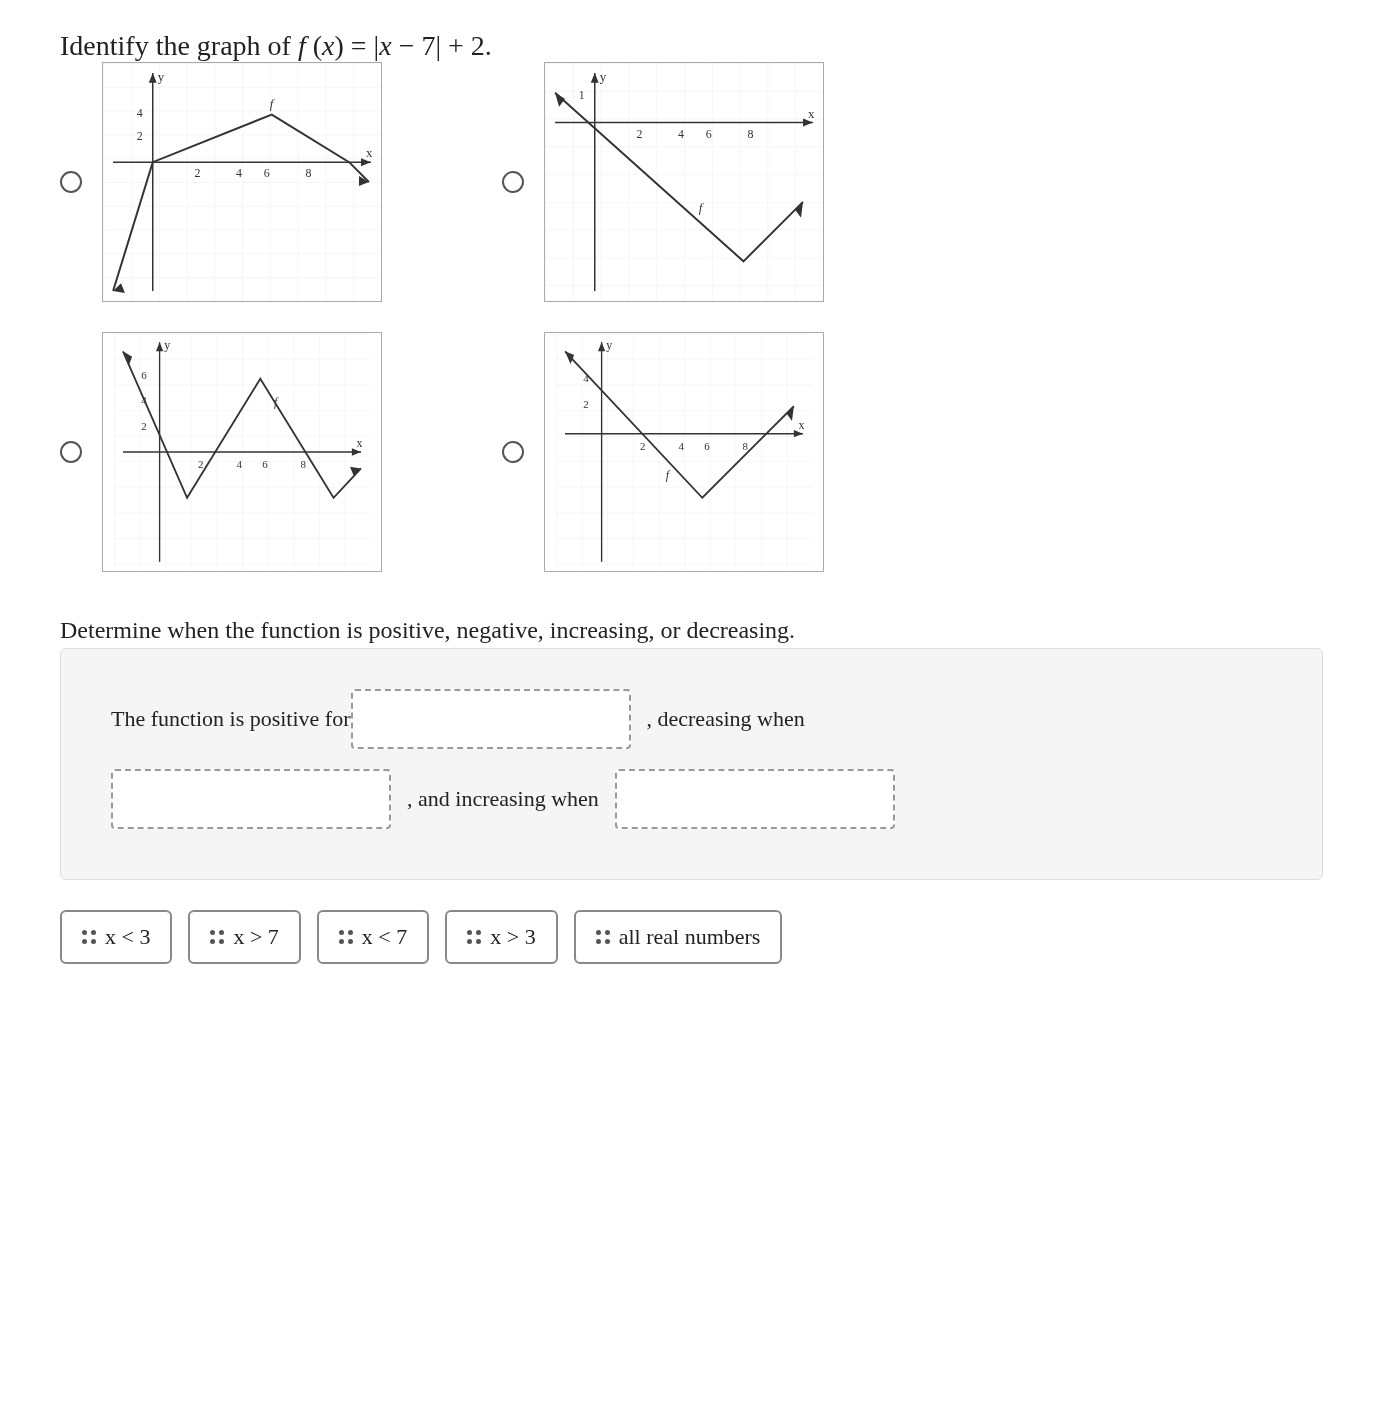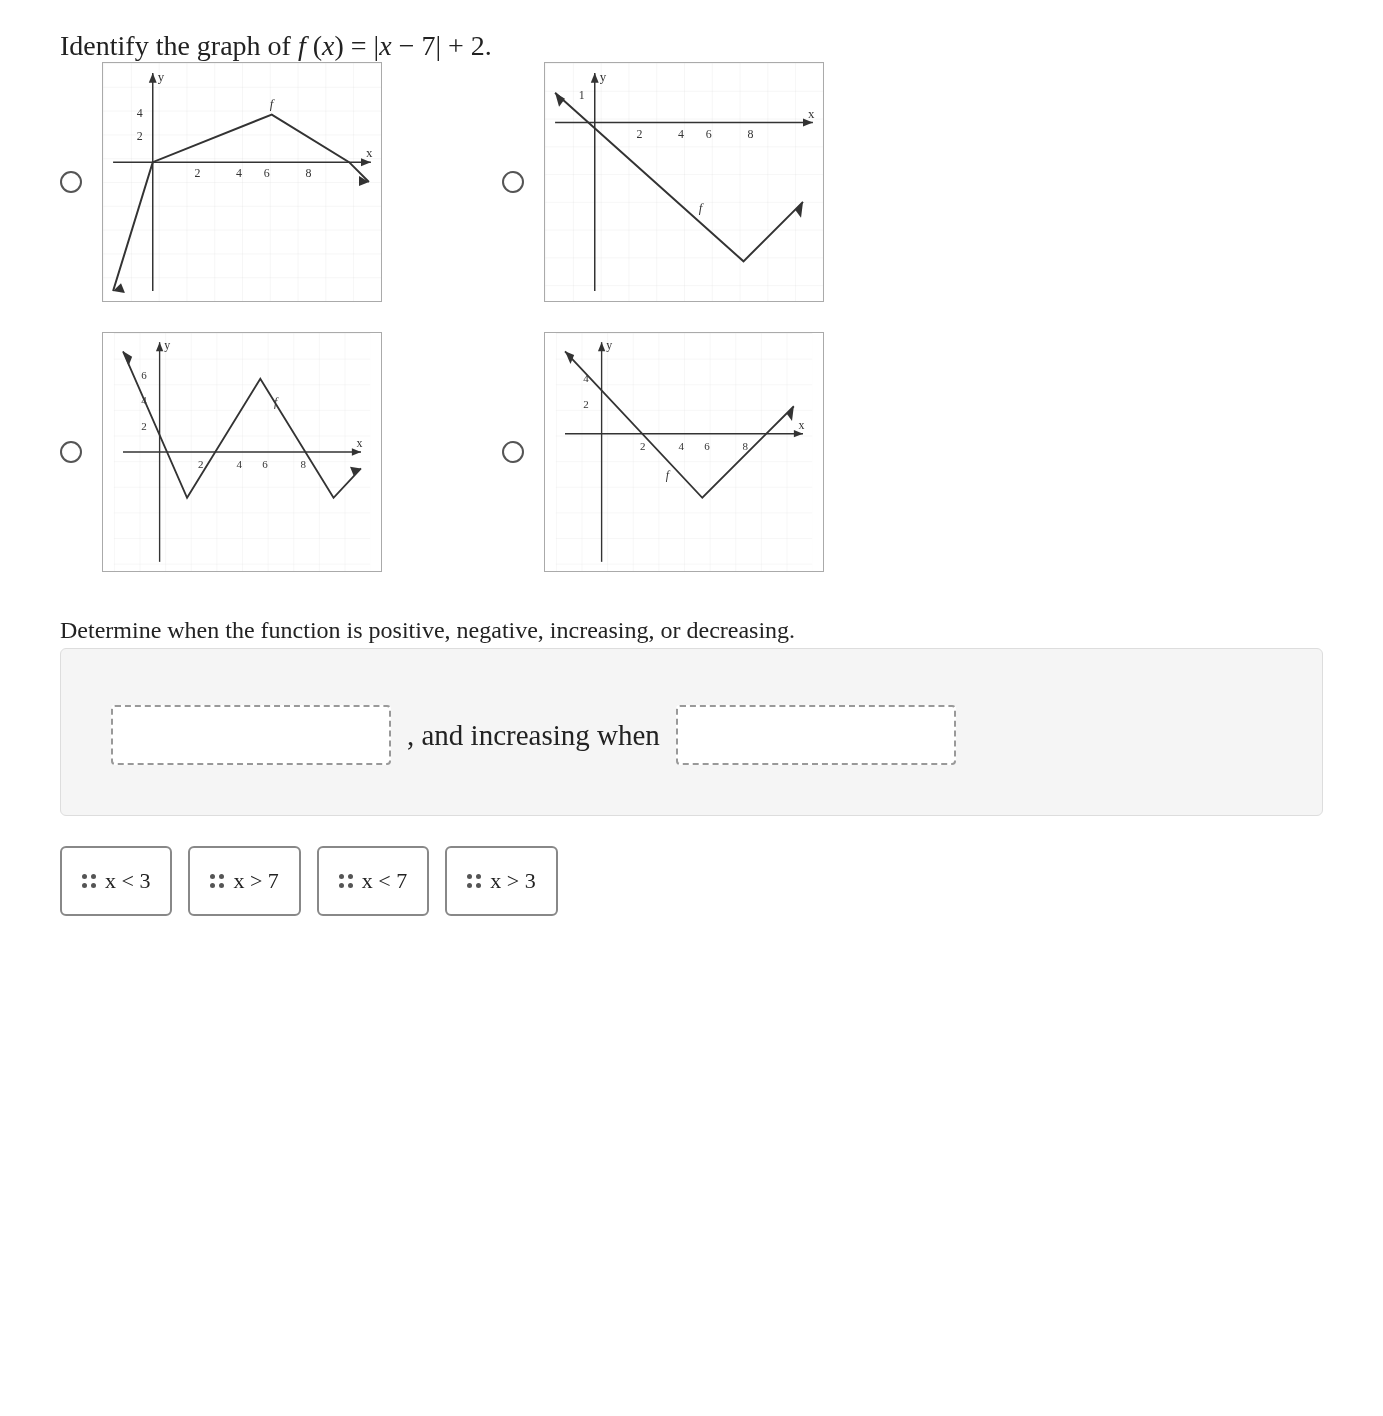--- a/index.html
+++ b/index.html
@@ -73,21 +73,21 @@
       align-items: center;
       gap: 0;
       margin-bottom: 20px;
       font-size: 22px;
     }
 
     .answer-row2 {
       display: flex;
       align-items: center;
       gap: 0;
-      font-size: 29px;
+      font-size: 22px;
     }
 
     .dashed-box {
       border: 2px dashed #999;
       background: white;
       border-radius: 4px;
       min-width: 280px;
       height: 60px;
       display: inline-block;
     }
@@ -104,21 +104,21 @@
       margin-top: 10px;
       flex-wrap: wrap;
     }
 
     .chip {
       display: flex;
       align-items: center;
       gap: 8px;
       border: 2px solid #888;
       border-radius: 6px;
-      padding: 20px 20px;
+      padding: 12px 20px;
       font-size: 22px;
       background: white;
       cursor: grab;
       white-space: nowrap;
     }
 
     .chip-dots {
       display: grid;
       grid-template-columns: repeat(2, 6px);
       grid-template-rows: repeat(2, 6px);
@@ -286,20 +286,25 @@
     </div>
   </div>
 </div>
 
 <div class="determine-text">
   <span>Determine when the function is positive, negative, increasing, or
 decreasing.</span>
 </div>
 
 <div class="answer-section">
+  <div class="answer-row1">
+    <span>The function is positive for</span>
+    <div class="dashed-box"></div>
+    <span class="answer-text">, decreasing when</span>
+  </div>
   <div class="answer-row2" style="margin-top:16px;">
     <div class="dashed-box"></div>
     <span class="answer-text">, and increasing when</span>
     <div class="dashed-box"></div>
   </div>
 </div>
 
 <div class="chips-row">
   <div class="chip">
     <div class="chip-dots">
@@ -330,13 +335,22 @@
   </div>
   <div class="chip">
     <div class="chip-dots">
       <div class="chip-dot"></div>
         <div class="chip-dot"></div>
       <div class="chip-dot"></div>
         <div class="chip-dot"></div>
     </div>
     <span>x &gt; 3</span>
   </div>
+  <div class="chip">
+    <div class="chip-dots">
+      <div class="chip-dot"></div>
+        <div class="chip-dot"></div>
+      <div class="chip-dot"></div>
+        <div class="chip-dot"></div>
+    </div>
+    <span>all real numbers</span>
+  </div>
 </div>
 
 </body></html>

